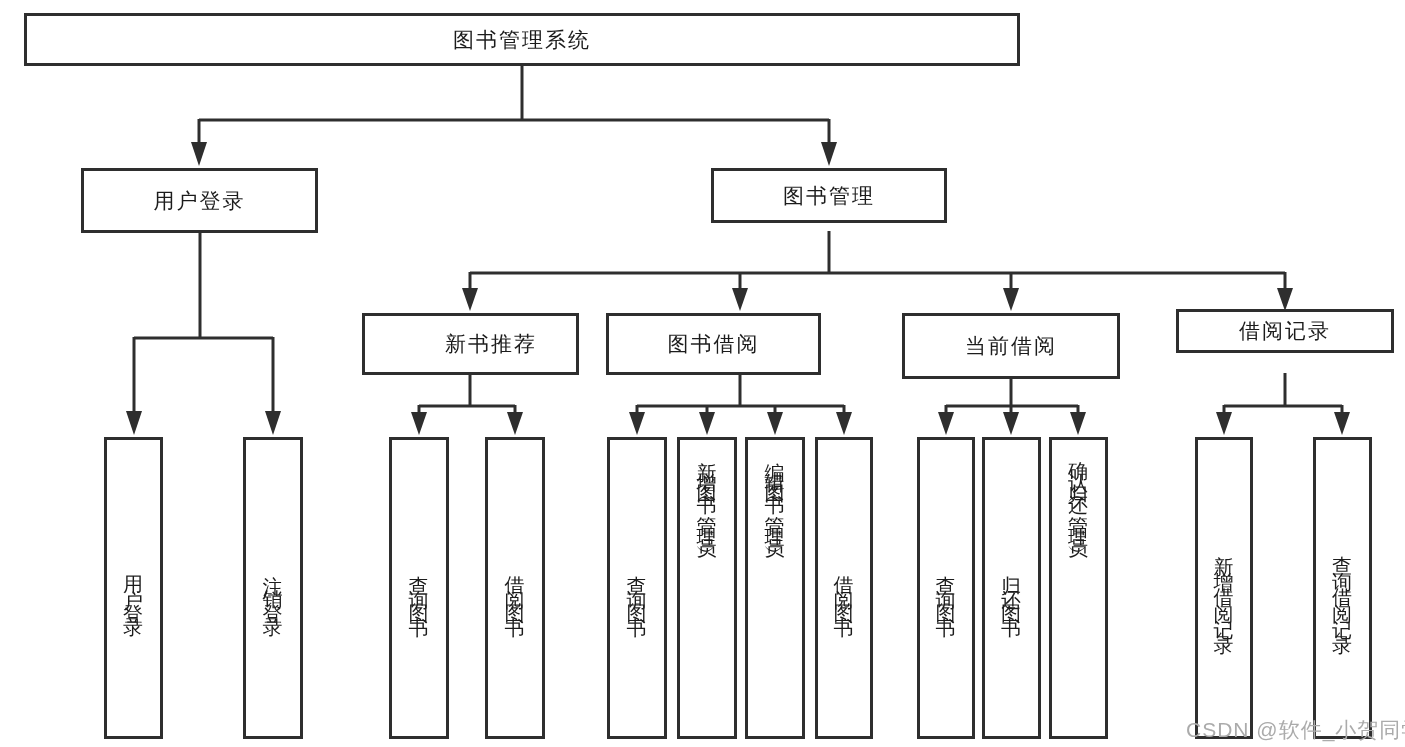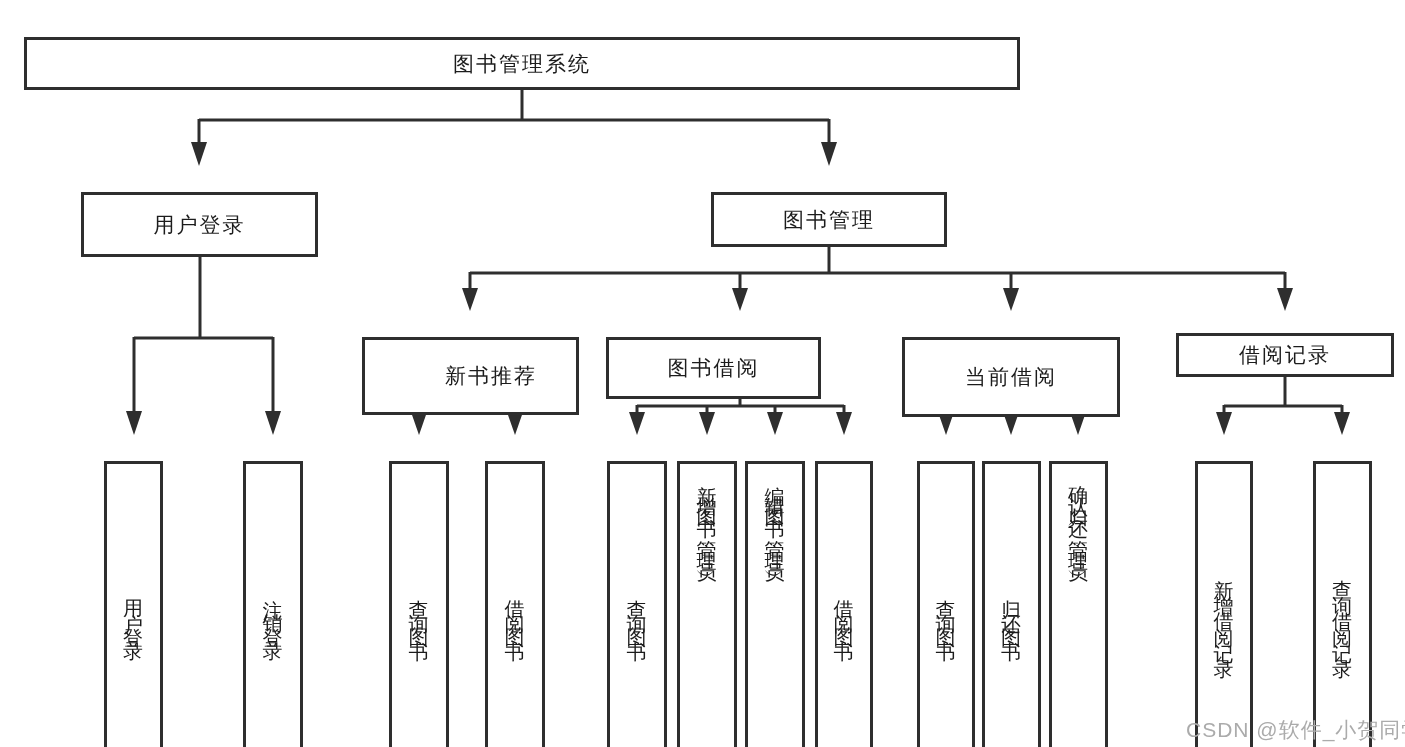--- a/index.html
+++ b/index.html
@@ -15,21 +15,20 @@
   .wires polygon{fill:#2e2e2e;}
   .box{
     position:absolute;
     box-sizing:border-box;
     border:3px solid #2e2e2e;
     background:#ffffff;
     display:flex;
     align-items:center;
     justify-content:center;
     color:#1c1c1c;
-    margin-top:24px;
   }
   .box .hlabel{
     font-size:21px;
     letter-spacing:2px;
     white-space:nowrap;
   }
   .vbox{justify-content:center;align-items:center;}
   .vbox .vlabel{
     writing-mode:vertical-rl;
     text-orientation:mixed;
@@ -135,27 +134,27 @@
     <span class="hlabel">图书管理系统</span>
   </div>
 
   <div class="box" style="left:81px;top:168px;width:237px;height:65px;">
     <span class="hlabel">用户登录</span>
   </div>
   <div class="box" style="left:711px;top:168px;width:236px;height:55px;">
     <span class="hlabel">图书管理</span>
   </div>
 
-  <div class="box" style="left:362px;top:313px;width:217px;height:78px;padding-left:41px;">
+  <div class="box" style="left:362px;top:313px;width:217px;height:62px;padding-left:41px;">
     <span class="hlabel">新书推荐</span>
   </div>
   <div class="box" style="left:606px;top:313px;width:215px;height:62px;">
     <span class="hlabel">图书借阅</span>
   </div>
-  <div class="box" style="left:902px;top:313px;width:218px;height:80px;text-align:right;">
+  <div class="box" style="left:902px;top:313px;width:218px;height:66px;text-align:right;">
     <span class="hlabel">当前借阅</span>
   </div>
   <div class="box" style="left:1176px;top:309px;width:218px;height:44px;text-align:right;">
     <span class="hlabel">借阅记录</span>
   </div>
 
   <div class="box vbox" style="left:104px;top:437px;width:59px;height:302px;">
     <span class="vlabel">用户登录</span>
   </div>
   <div class="box vbox" style="left:243px;top:437px;width:60px;height:302px;">

